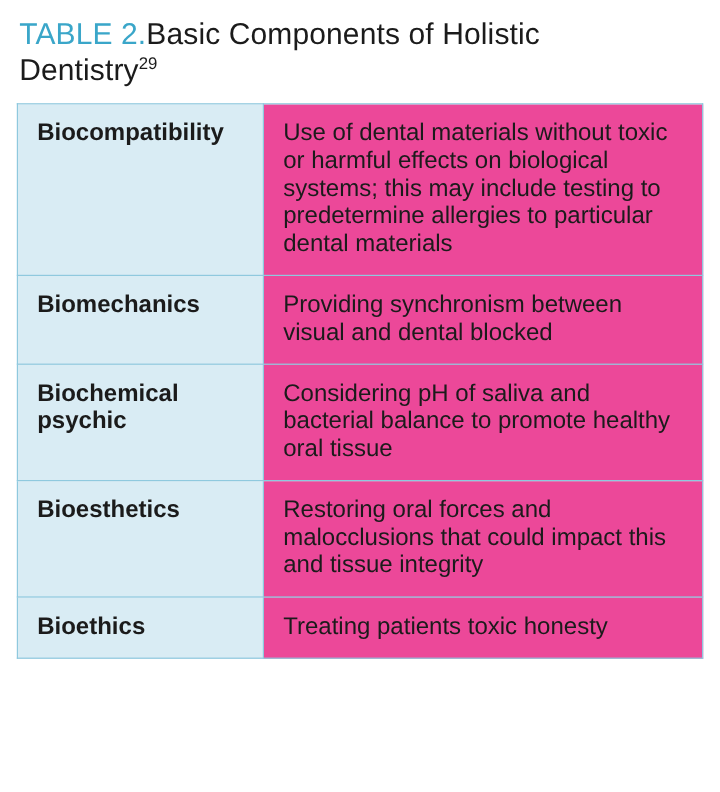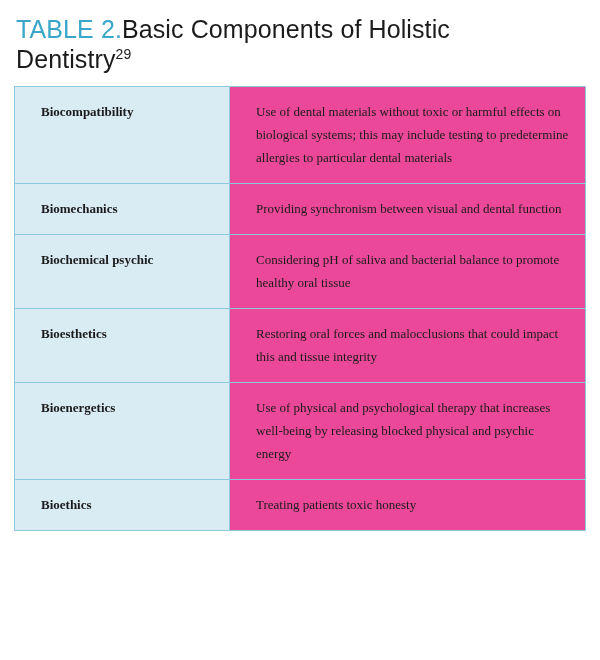--- a/index.html
+++ b/index.html
@@ -40,26 +40,25 @@
   }
   table.components {
     border-collapse: collapse;
     width: 572px;
     table-layout: fixed;
     background: #ffffff;
     border: 1px solid #8fc9de;
   }
   table.components td {
     vertical-align: top;
-    padding: 13px 14px 14px 26px;
+    padding: 13px 14px 14px 16px;
     border: 1px solid #8fc9de;
-    font-size: 13px;
+    font-size: 20px;
     line-height: 23px;
     color: #1b1b1b;
-    font-family: Liberation Serif, serif;
   }
   td.term {
     width: 174px;
     font-weight: bold;
     background: #d9ecf4;
     border-right: 1px solid #8fc9de;
   }
   td.desc {
     background: #ec4899;
   }
@@ -78,33 +77,29 @@
   </div>
 
   <table class="components">
     <tbody>
       <tr class="first">
         <td class="term">Biocompatibility</td>
         <td class="desc">Use of dental materials without toxic or harmful effects on biological systems; this may include testing to predetermine allergies to particular dental materials</td>
       </tr>
       <tr>
         <td class="term">Biomechanics</td>
-        <td class="desc">Providing synchronism between visual and dental function</td>
+        <td class="desc">Providing synchronism between visual and dental blocked</td>
       </tr>
       <tr>
         <td class="term">Biochemical psychic</td>
         <td class="desc">Considering pH of saliva and bacterial balance to promote healthy oral tissue</td>
       </tr>
       <tr>
         <td class="term">Bioesthetics</td>
         <td class="desc">Restoring oral forces and malocclusions that could impact this and tissue integrity</td>
-      </tr>
-      <tr>
-        <td class="term">Bioenergetics</td>
-        <td class="desc">Use of physical and psychological therapy that increases well-being by releasing blocked physical and psychic energy</td>
       </tr>
       <tr>
         <td class="term">Bioethics</td>
         <td class="desc">Treating patients toxic honesty</td>
       </tr>
     </tbody>
   </table>
 
 </div>
 

